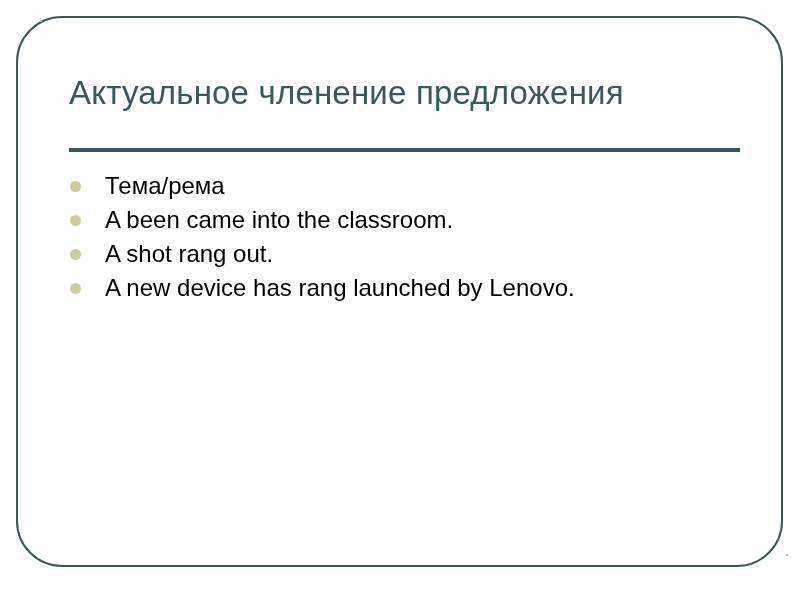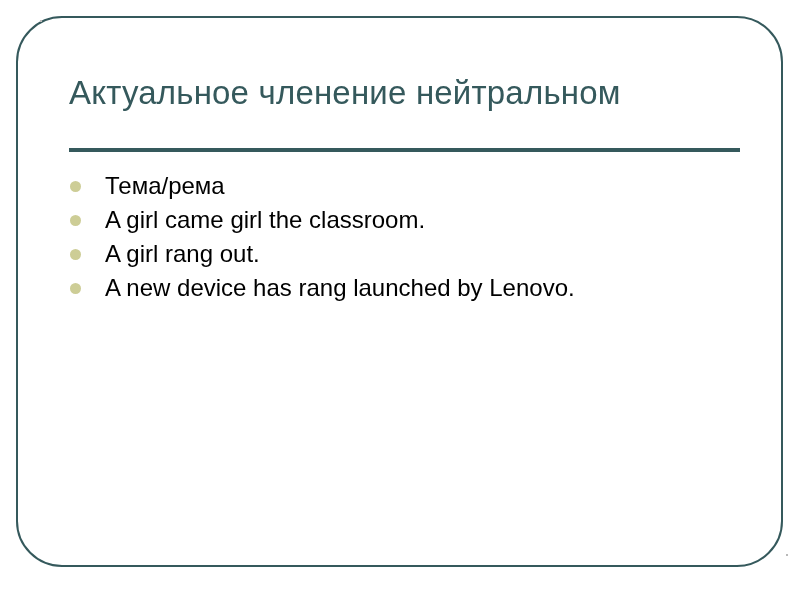--- a/index.html
+++ b/index.html
@@ -93,40 +93,40 @@
 </style>
 </head>
 <body>
 
 <div id="slide">
 
   <div id="frame"></div>
   <div class="speck" id="speck-tl"></div>
   <div class="speck" id="speck-br"></div>
 
-  <h1 id="title">Актуальное членение нейтральном</h1>
+  <h1 id="title">Актуальное членение предложения</h1>
   <div id="title-rule"></div>
 
   <div id="bullets">
 
     <div class="bullet-row tight">
       <span class="bullet-marker"></span>
       <span class="bullet-text">Тема/рема</span>
     </div>
 
 
 
     <div class="bullet-row tight">
       <span class="bullet-marker"></span>
-      <span class="bullet-text">A girl came girl the classroom.</span>
+      <span class="bullet-text">A been came into the classroom.</span>
     </div>
 
     <div class="bullet-row tight">
       <span class="bullet-marker"></span>
-      <span class="bullet-text">A girl rang out.</span>
+      <span class="bullet-text">A shot rang out.</span>
     </div>
 
     <div class="bullet-row tight">
       <span class="bullet-marker"></span>
       <span class="bullet-text">A new device has rang launched by Lenovo.</span>
     </div>
 
   </div>
 </div>
 

